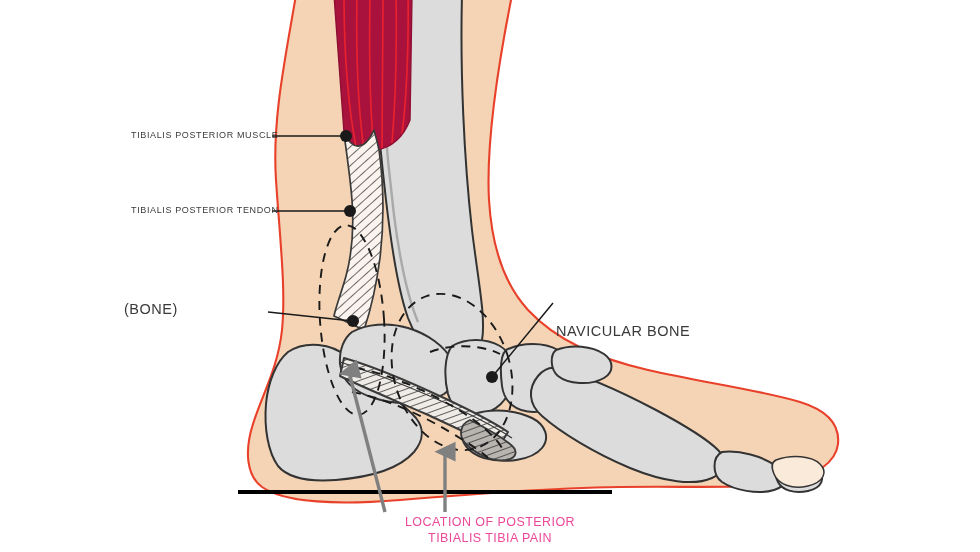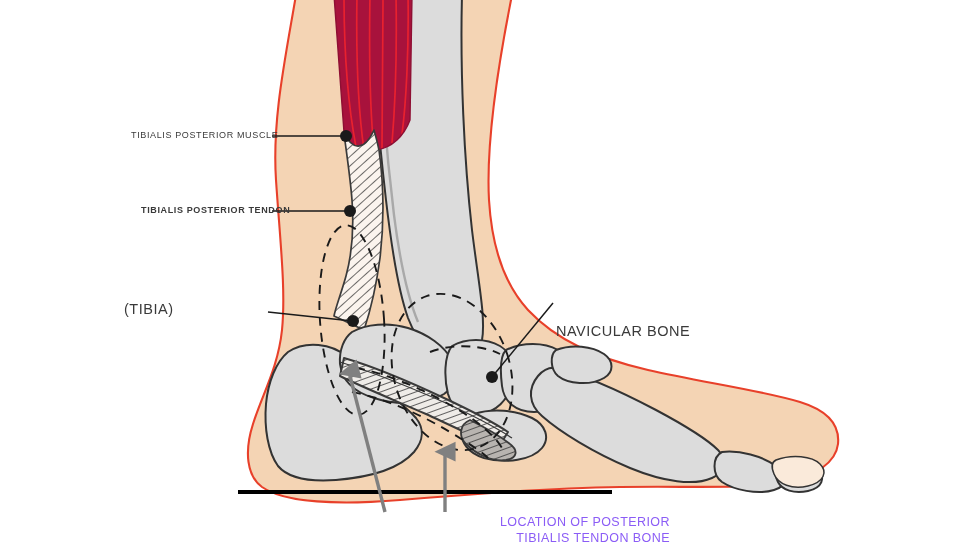--- a/index.html
+++ b/index.html
@@ -32,27 +32,27 @@
   .lbl-sm {
     font-size: 9px;
     letter-spacing: 0.07em;
   }
   .lbl-md {
     font-size: 14.5px;
     letter-spacing: 0.035em;
   }
   .lbl-cap {
     font-size: 12.5px;
-    color: #8b5cf6;
+    color: #ec4899;
     letter-spacing: 0.035em;
-    text-align: right;
+    text-align: center;
     line-height: 1.28;
   }
   #label-tp-muscle { left: 131px; top: 130px; }
-  #label-tp-tendon { left: 141px; top: 205px; font-weight: bold; }
+  #label-tp-tendon { left: 131px; top: 205px; }
   #label-medial-malleolus {
     left: 124px; top: 300px;
     text-align: left;
     line-height: 1.35;
   }
   #label-medial-malleolus .line2 { display: block; text-align: center; }
   #label-navicular { left: 556px; top: 291px; margin-top: 32px; }
   #caption-pain { left: 310px; top: 514px; width: 360px; }
 </style>
 </head>
@@ -246,23 +246,23 @@
       <line x1="385" y1="512" x2="349" y2="372" marker-end="url(#arrowhead-gray)"></line>
       <line x1="445" y1="512" x2="445" y2="452" marker-end="url(#arrowhead-gray)"></line>
     </g>
   </svg>
 
   <div class="lbl lbl-sm" id="label-tp-muscle">TIBIALIS POSTERIOR MUSCLE</div>
 
   <div class="lbl lbl-sm" id="label-tp-tendon">TIBIALIS POSTERIOR TENDON</div>
 
   <div class="lbl lbl-md" id="label-medial-malleolus">
-    <span class="line2">(TIBIA)</span>
+    <span class="line2">(BONE)</span>
   </div>
 
   <div class="lbl lbl-md" id="label-navicular">NAVICULAR BONE</div>
 
   <div class="lbl lbl-cap" id="caption-pain">
     <div>LOCATION OF POSTERIOR</div>
-    <div>TIBIALIS TENDON BONE</div>
+    <div>TIBIALIS TIBIA PAIN</div>
   </div>
 
 </div>
 
 </body></html>

